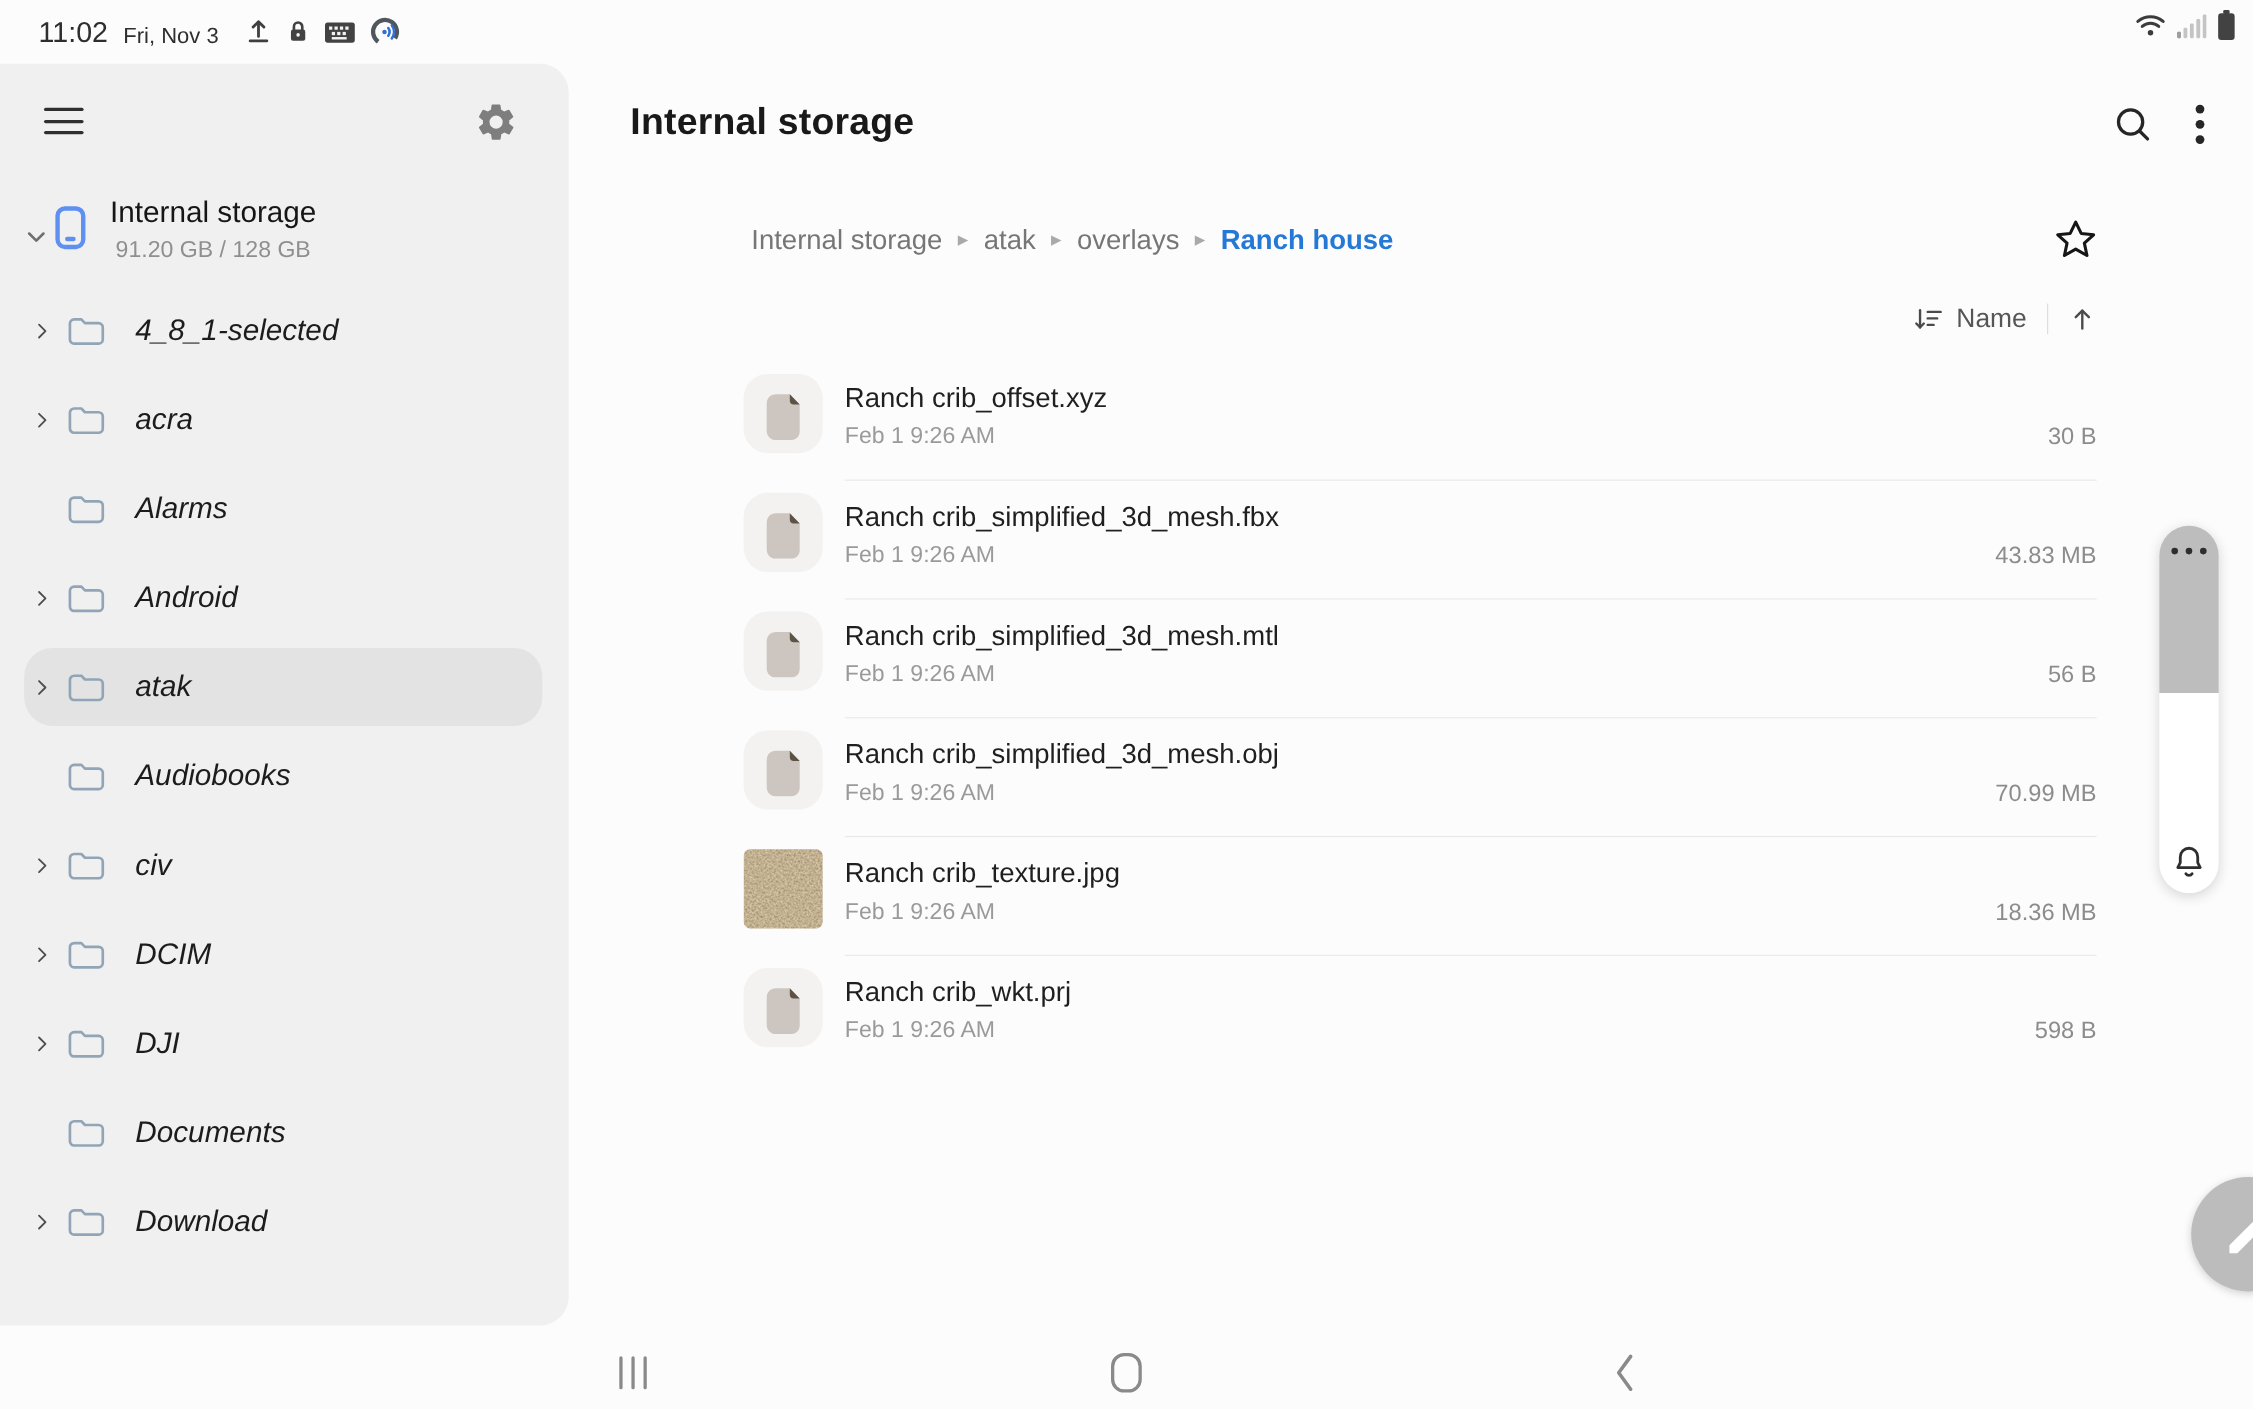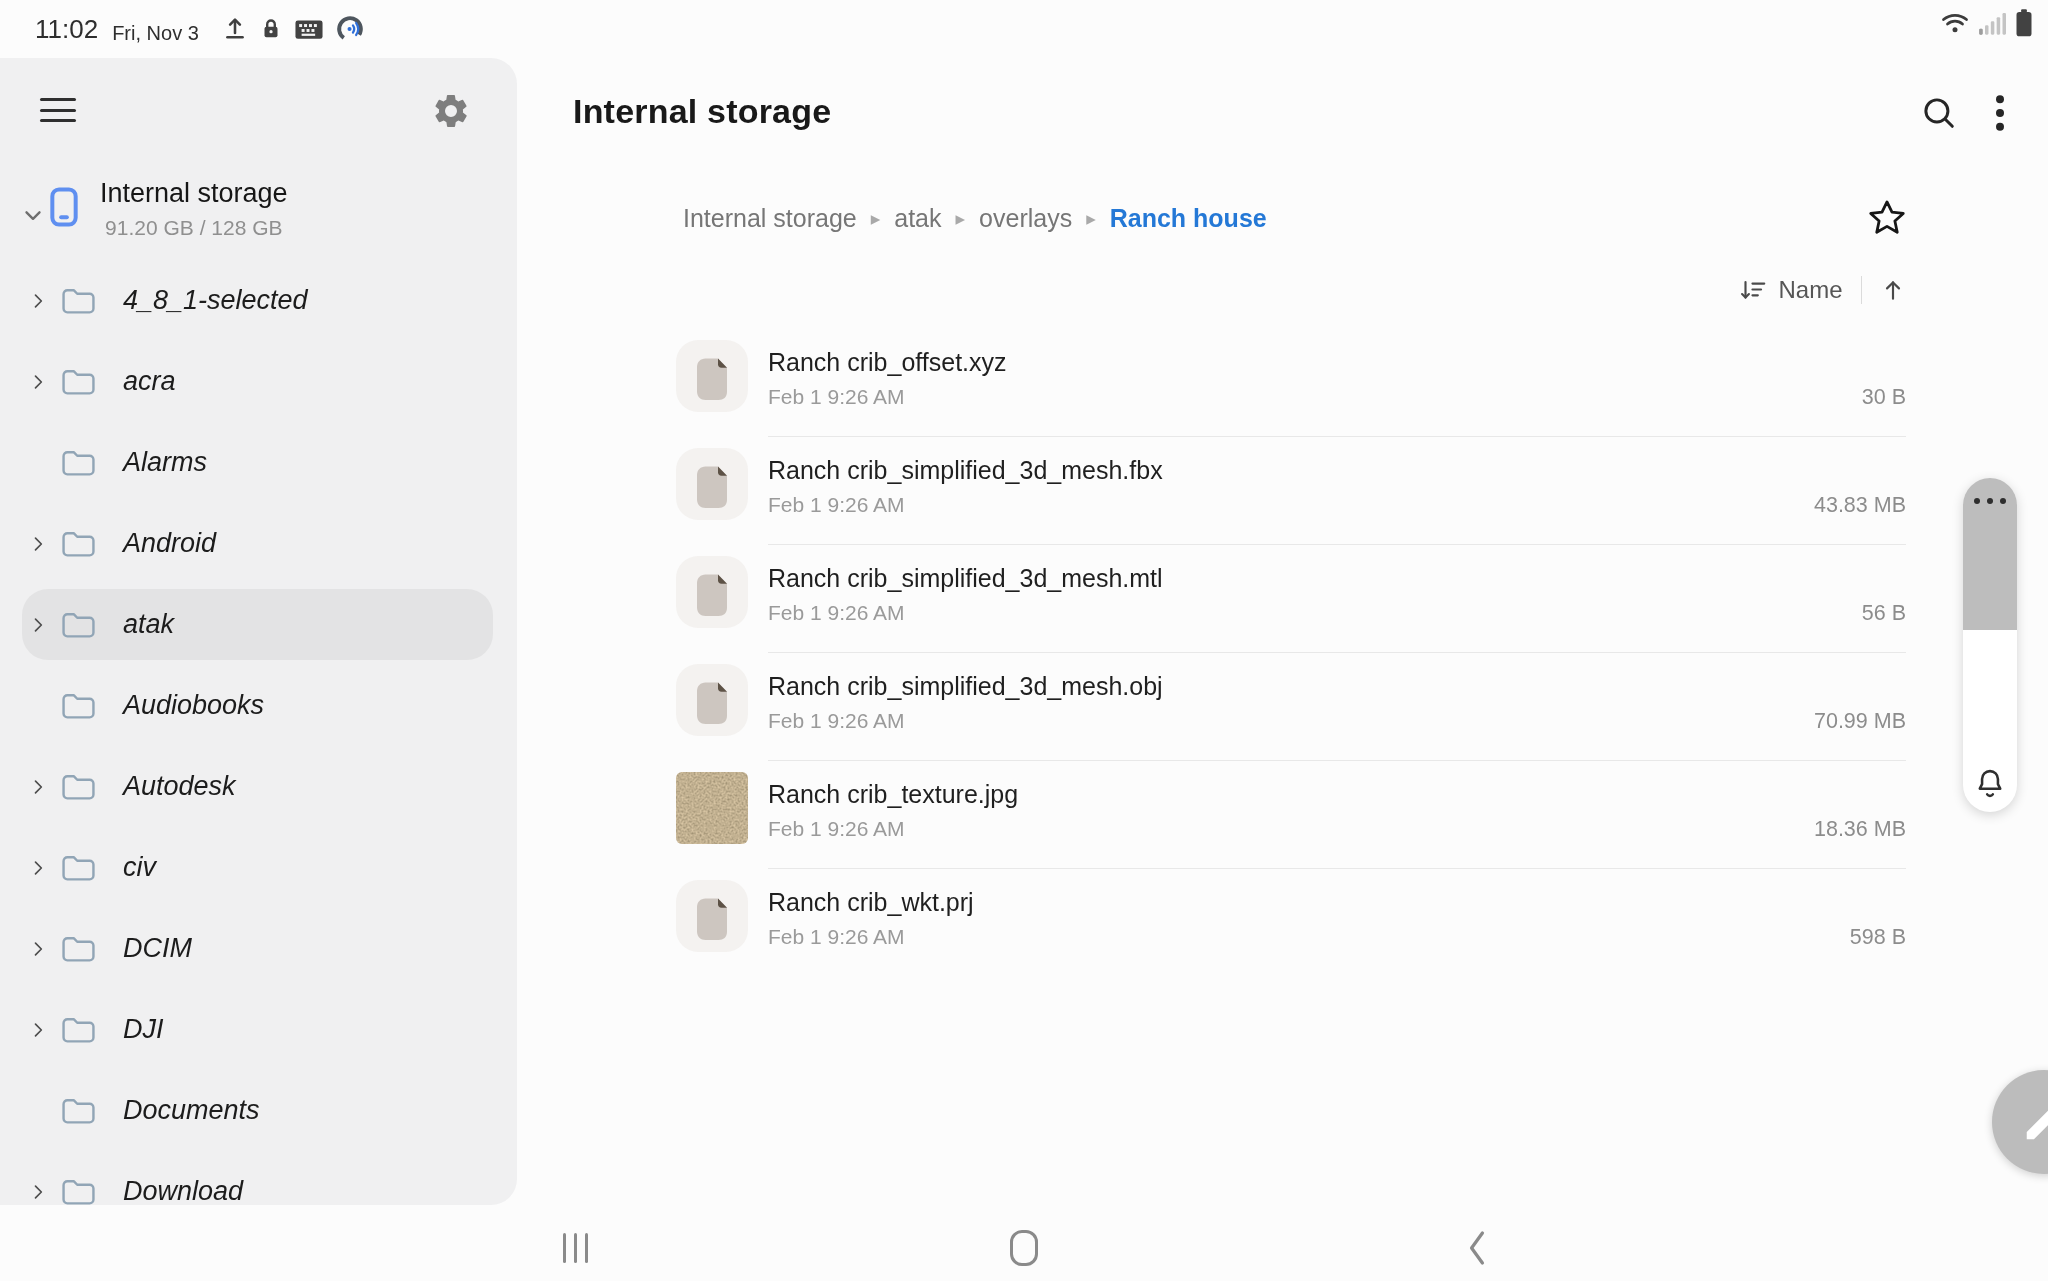--- a/index.html
+++ b/index.html
@@ -253,33 +253,20 @@
         <span class="chev-slot">
           <svg width="20" height="20" viewBox="0 0 24 24" fill="none" stroke="#4d4d4d" stroke-width="2" stroke-linecap="round" stroke-linejoin="round">
             <path d="M9 5l7 7-7 7"></path>
           </svg>
         </span>
         <span class="side-folder">
           <svg width="37" height="32" viewBox="0 0 26 22" fill="none" stroke="#91a5b6" stroke-width="1.7" stroke-linejoin="round">
             <path d="M2.5 6.2c0-1.5 1.2-2.7 2.7-2.7h4.6l2.3 2.4h8.7c1.5 0 2.7 1.2 2.7 2.7v7.7c0 1.5-1.2 2.7-2.7 2.7H5.2c-1.5 0-2.7-1.2-2.7-2.7z"></path>
           </svg>
         </span>
-        <span class="side-label">Autodesk</span>
-      </div>
-      <div class="side-item">
-        <span class="chev-slot">
-          <svg width="20" height="20" viewBox="0 0 24 24" fill="none" stroke="#4d4d4d" stroke-width="2" stroke-linecap="round" stroke-linejoin="round">
-            <path d="M9 5l7 7-7 7"></path>
-          </svg>
-        </span>
-        <span class="side-folder">
-          <svg width="37" height="32" viewBox="0 0 26 22" fill="none" stroke="#91a5b6" stroke-width="1.7" stroke-linejoin="round">
-            <path d="M2.5 6.2c0-1.5 1.2-2.7 2.7-2.7h4.6l2.3 2.4h8.7c1.5 0 2.7 1.2 2.7 2.7v7.7c0 1.5-1.2 2.7-2.7 2.7H5.2c-1.5 0-2.7-1.2-2.7-2.7z"></path>
-          </svg>
-        </span>
         <span class="side-label">civ</span>
       </div>
       <div class="side-item">
         <span class="chev-slot">
           <svg width="20" height="20" viewBox="0 0 24 24" fill="none" stroke="#4d4d4d" stroke-width="2" stroke-linecap="round" stroke-linejoin="round">
             <path d="M9 5l7 7-7 7"></path>
           </svg>
         </span>
         <span class="side-folder">
           <svg width="37" height="32" viewBox="0 0 26 22" fill="none" stroke="#91a5b6" stroke-width="1.7" stroke-linejoin="round">

